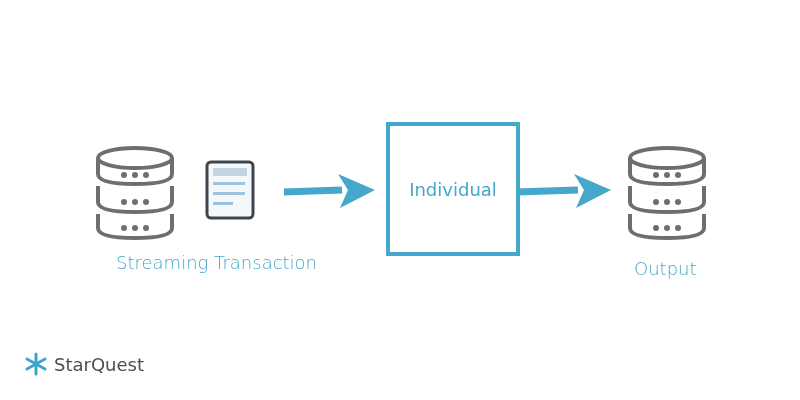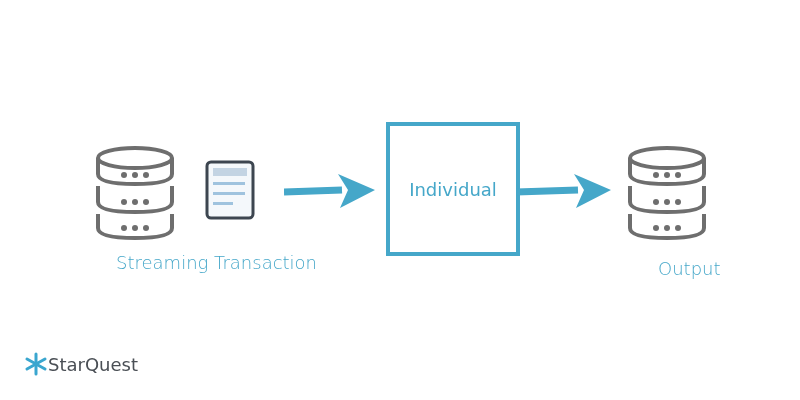--- a/index.html
+++ b/index.html
@@ -1,21 +1,21 @@
 <!DOCTYPE html>
 <html><head>
   <meta charset="utf-8">
   <style>
     html, body { margin: 0; padding: 0; }
     body { width: 800px; height: 400px; background: #ffffff; position: relative; overflow: hidden; font-family: "DejaVu Sans", sans-serif; }
     .abs { position: absolute; }
     .label { color: #45a7c9; font-size: 18px; font-weight: 300; white-space: nowrap; }
     .box { left: 386px; top: 122px; width: 126px; height: 126px; border: 4px solid #45a7c9; box-sizing: content-box; display: flex; align-items: center; justify-content: center; }
     .box span { color: #45a7c9; font-size: 18px; }
-    .brand { left: 24px; top: 352px; display: flex; align-items: center; }
+    .brand { left: 24px; top: 352px; display: flex; align-items: center; gap: 6px; }
     .brand span { color: #4a4f55; font-size: 18px; }
   </style>
 </head>
 <body>
 
 <svg class="abs" style="left:94px;top:144px" width="82" height="96" viewBox="0 0 82 96">
   <g fill="none" stroke="#6e6e6e" stroke-width="4">
     <ellipse cx="41" cy="14" rx="37" ry="10"></ellipse>
     <path d="M4 14 V30 Q4 40 41 40 Q78 40 78 30 V14"></path>
     <path d="M4 42 V58 Q4 68 41 68 Q78 68 78 58 V42"></path>
@@ -70,21 +70,21 @@
     <circle cx="30" cy="58" r="3"></circle>
       <circle cx="41" cy="58" r="3"></circle>
       <circle cx="52" cy="58" r="3"></circle>
     <circle cx="30" cy="84" r="3"></circle>
       <circle cx="41" cy="84" r="3"></circle>
       <circle cx="52" cy="84" r="3"></circle>
   </g>
 </svg>
 
 <div class="abs label" style="left:116px;top:252px">Streaming Transaction</div>
-<div class="abs label" style="left:658px;top:258px">Output</div>
+<div class="abs label" style="left:634px;top:258px">Output</div>
 
 <div class="abs brand">
   <svg width="24" height="24" viewBox="0 0 24 24">
     <g stroke="#3aa6cf" stroke-width="3" stroke-linecap="round">
       <line x1="12" y1="2" x2="12" y2="22"></line>
       <line x1="3" y1="7" x2="21" y2="17"></line>
       <line x1="3" y1="17" x2="21" y2="7"></line>
     </g>
   </svg>
   <span>StarQuest</span>

